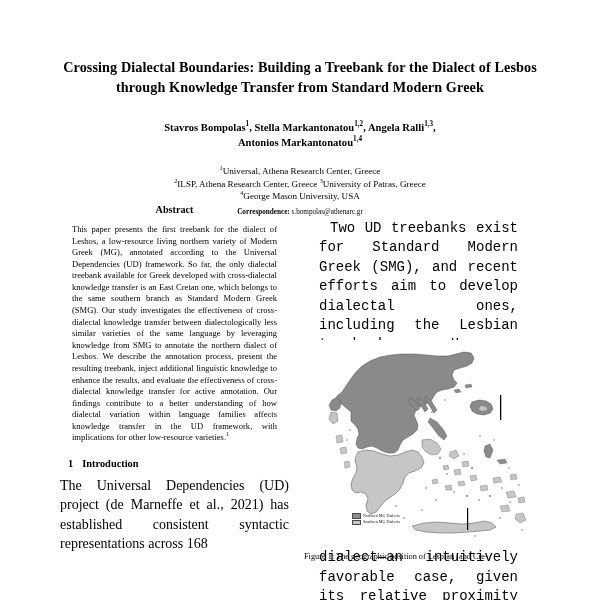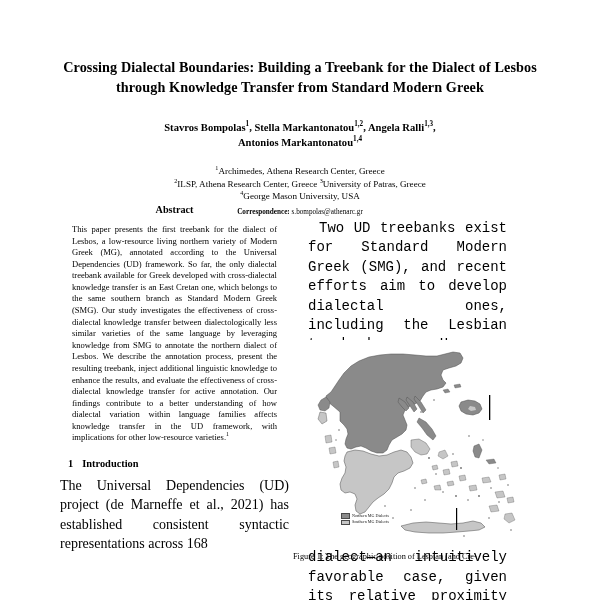--- a/index.html
+++ b/index.html
@@ -65,21 +65,21 @@
   }
 
   
   .columns {
     position: absolute;
     top: 204px;
     left: 60px;
     right: 60px;
     bottom: 0;
     display: flex;
-    gap: 4px;
+    gap: 15px;
   }
   .col {
     width: 229px;
     position: relative;
   }
 
   .abstract-head {
     text-align: center;
     font-size: 10.2px;
     font-weight: bold;
@@ -167,21 +167,21 @@
 <div class="page">
 
   <h1 class="title">Crossing Dialectal Boundaries: Building a Treebank for the Dialect of Lesbos through Knowledge Transfer from Standard Modern Greek</h1>
 
   <div class="authors">
     <span>Stavros Bompolas</span><sup>1</sup><span>, Stella Markantonatou</span><sup>1,2</sup><span>, Angela Ralli</span><sup>1,3</sup><span>,</span><br>
     <span>Antonios Markantonatou</span><sup>1,4</sup>
   </div>
 
   <div class="affil">
-    <span class="affil-line"><sup>1</sup><span>Archimedes, Athena Research Center, Greece</span></span>
+    <span class="affil-line"><sup>1</sup><span>Universal, Athena Research Center, Greece</span></span>
     <span class="affil-line"><sup>2</sup><span>ILSP, Athena Research Center, Greece </span><sup>3</sup><span>University of Patras, Greece</span></span>
     <span class="affil-line"><sup>4</sup><span>George Mason University, USA</span></span>
   </div>
 
   <div class="correspondence">
     <b>Correspondence:</b>
     <span>s.bompolas@athenarc.gr</span>
   </div>
 
   <div class="columns">

